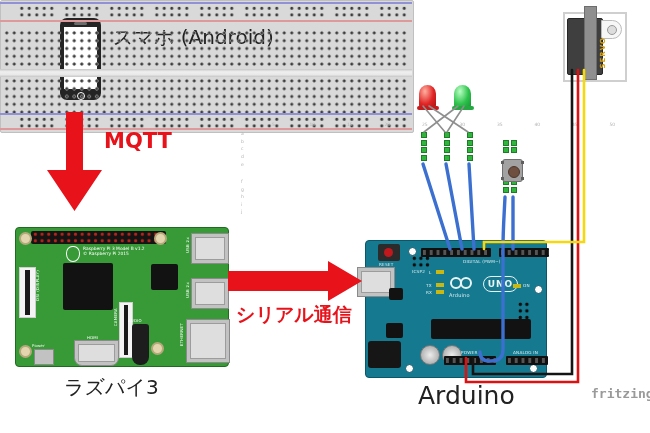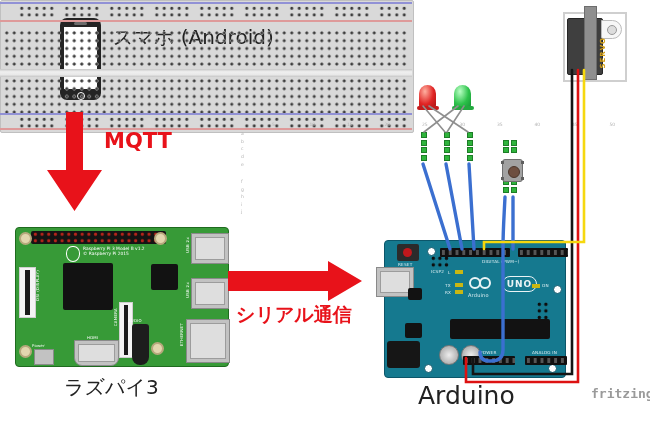--- a/index.html
+++ b/index.html
@@ -54,21 +54,21 @@
   .led{width:17px;height:23px;border-radius:8.5px 8.5px 3px 3px;}
   .led .flange{position:absolute;left:-2.5px;bottom:-2px;width:22px;height:4px;border-radius:2px;}
   #led-red{left:419px;top:85px;background:radial-gradient(at 35% 28%,#ffb0a0,#e02424 55%,#a81212);}
   #led-red .flange{background:#c41c1c;}
   #led-green{left:454px;top:85px;background:radial-gradient(at 35% 28%,#b9ffc4,#2dc24b 55%,#159334);}
   #led-green .flange{background:#23a93f;}
   #pushbtn{left:502px;top:159px;width:21px;height:23px;background:#a2a2a2;border:1px solid #6f6f6f;border-radius:3px;box-sizing:border-box;}
   #pushbtn .cap{position:absolute;left:4.5px;top:5.5px;width:10px;height:10px;border-radius:50%;background:#6e4f40;border:1px solid #4c372c;}
   #pushbtn .leg{position:absolute;width:3px;height:3px;background:#5f5f5f;}
   
-  #arduino{left:384px;top:240px;width:180px;height:136px;background:#15798f;border:1px solid #0c566a;border-radius:4px;}
+  #arduino{left:365px;top:240px;width:180px;height:136px;background:#15798f;border:1px solid #0c566a;border-radius:4px;}
   .pinrow{background-color:#101010;border-radius:1px;
       background-image:repeating-linear-gradient(90deg,transparent 0 1.7px,#555 1.7px 4.6px,transparent 4.6px 6.8px);
       background-size:6.8px 5px;background-repeat:repeat-x;background-position:0 2px;}
   .dotgrid{background-color:transparent;
       background-image:radial-gradient(circle,#0d0d0d 1.6px,transparent 2px);background-size:6.6px 6.6px;}
   #arduino .silk{color:#dff0f4;font-size:4.2px;letter-spacing:.2px;}
   #arduino .hole{width:7px;height:7px;border-radius:50%;background:#fff;border:1.6px solid #0c566a;box-sizing:content-box;}
   #ard-uno-box{border:1.6px solid #eaf4f6;border-radius:9px;color:#eaf4f6;font-weight:bold;font-size:9px;
       width:33px;height:14px;display:flex;align-items:center;justify-content:center;letter-spacing:1px;}
   .ring{border:2px solid #eaf4f6;border-radius:50%;width:12px;height:12px;box-sizing:border-box;}

